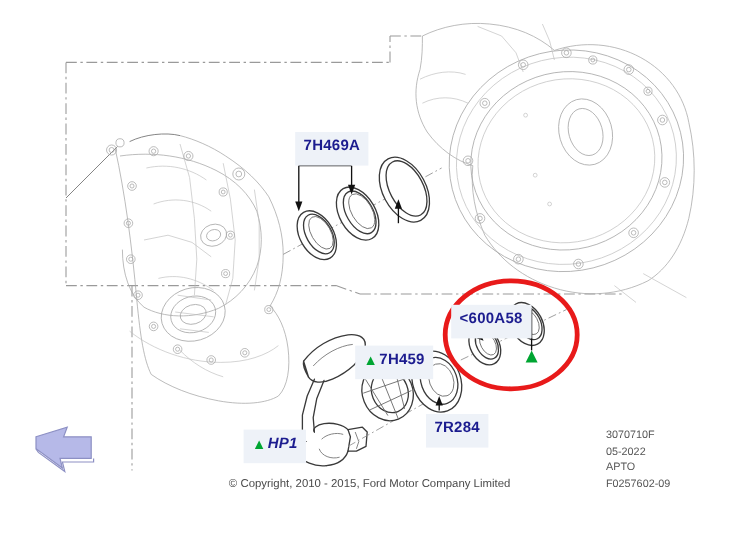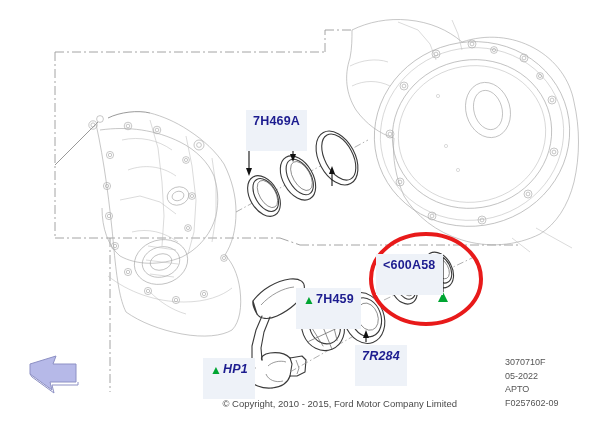--- a/index.html
+++ b/index.html
@@ -13,40 +13,39 @@
   #stage{position:absolute;left:0;top:0;width:610px;height:448px;}
   svg.layer{position:absolute;left:0;top:0;width:610px;height:448px;overflow:visible;}
 
   .lbl{
     position:absolute;
     background:#eef2f8;
     color:#1c1c8f;
     font-size:12.5px;
     font-weight:bold;
     letter-spacing:.2px;
-    padding:5px 7px 23px 7px;
+    padding:5px 7px 10px 7px;
     white-space:nowrap;
     line-height:1;
   }
   .lbl .tri{
     color:#00a532;
     font-size:12px;
     margin-right:1px;
     vertical-align:-1px;
   }
 
   .credit{
     position:absolute;
     left:186px;top:398px;
     width:244px;
-    text-align:right;
+    text-align:center;
     font-size:9.5px;
     color:#4a4a4a;
     white-space:nowrap;
-    margin-left:27px;
   }
   .docblock{
     position:absolute;
     left:505px;top:356px;
     width:100px;
     text-align:left;
     font-size:9px;
     color:#555555;
     line-height:13.5px;
   }
@@ -342,21 +341,21 @@
 
   <div class="lbl" style="left:246px;top:110px;">
     <span>7H469A</span>
   </div>
 
 
   <div class="lbl" style="left:296px;top:288px;">
     <span class="tri">▲</span><span>7H459</span>
   </div>
 
-  <div class="lbl" style="left:355px;top:345px;font-style:italic;">
+  <div class="lbl" style="left:355px;top:345px;">
     <span>7R284</span>
   </div>
 
   <div class="lbl" style="left:203px;top:358px;font-style:italic;">
     <span class="tri">▲</span><span>HP1</span>
   </div>
 
   <div class="lbl" style="left:376px;top:254px;text-align:right;">
     <span>&lt;600A58</span>
   </div>

